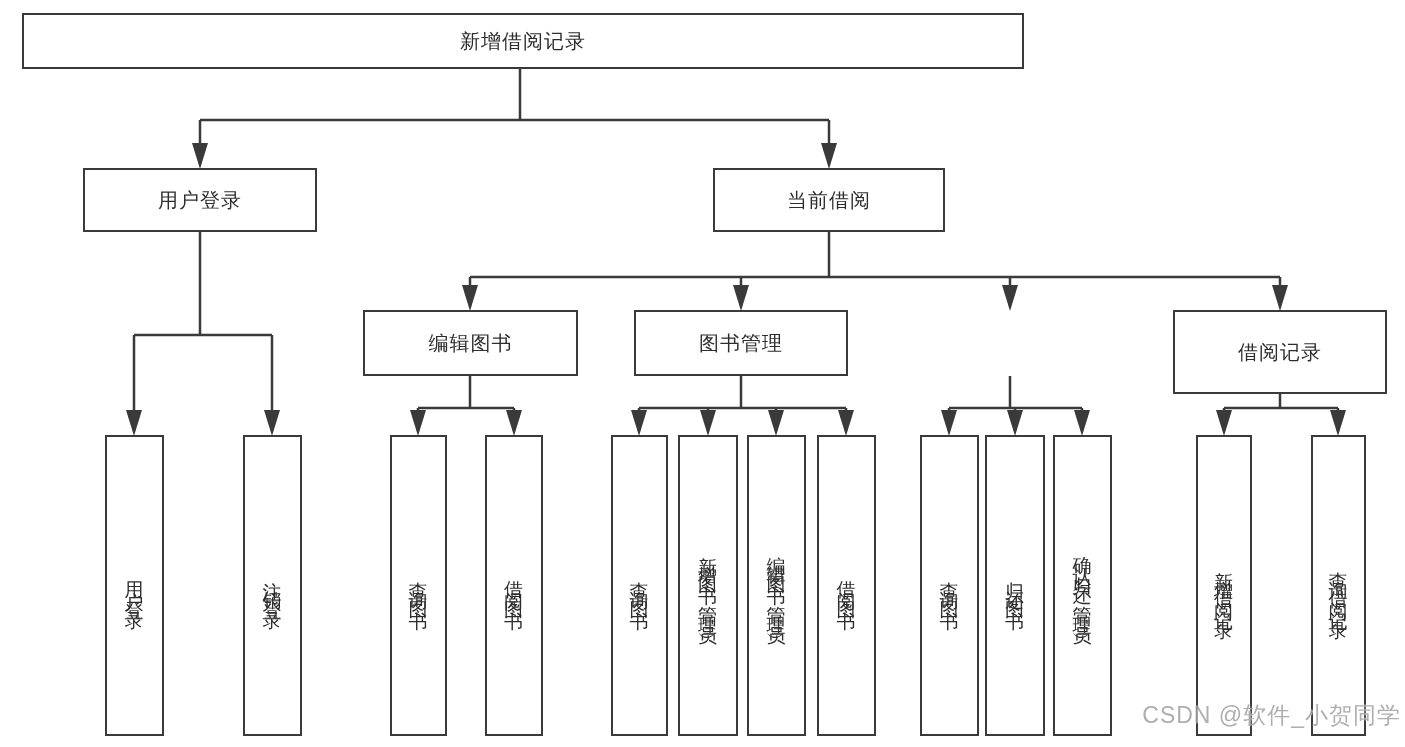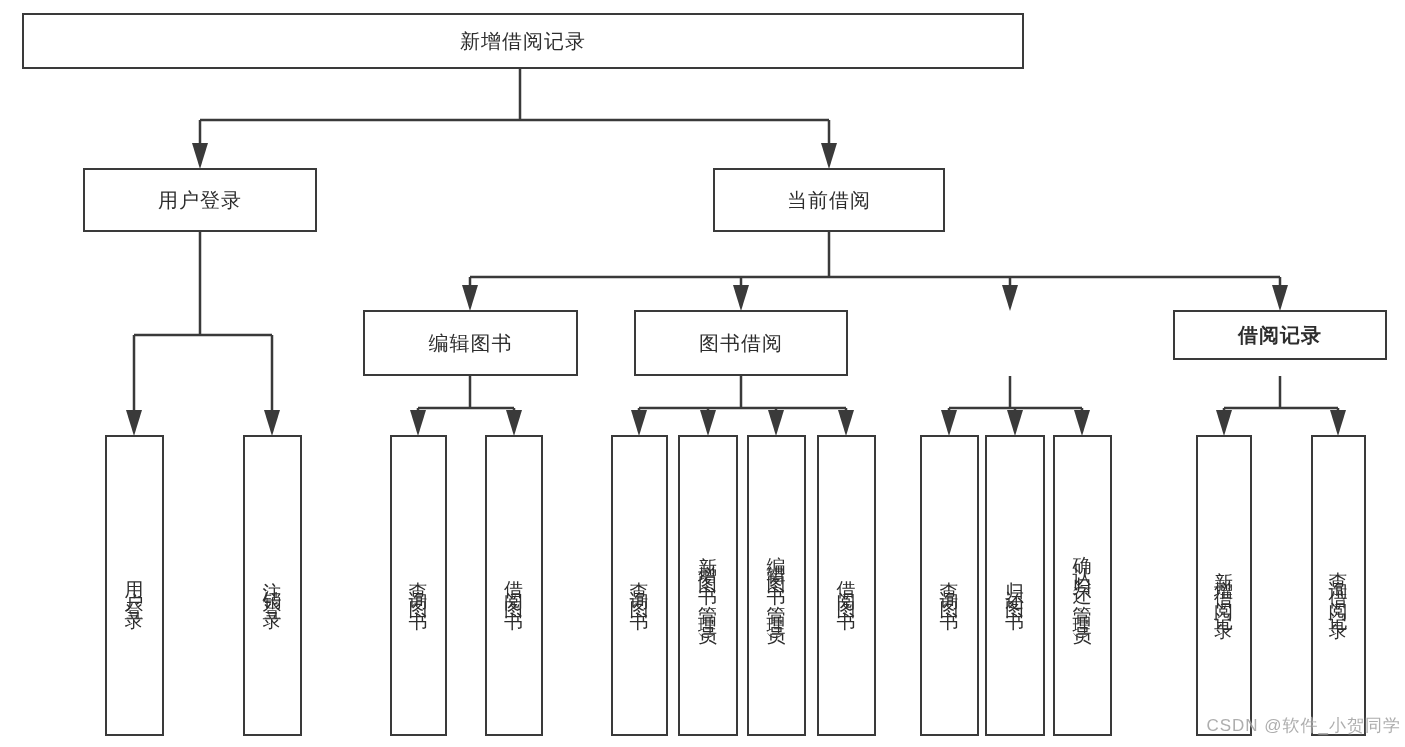--- a/index.html
+++ b/index.html
@@ -36,22 +36,22 @@
   .leaf span {
     writing-mode: vertical-rl;
     text-orientation: mixed;
     letter-spacing: 10px;
     line-height: 1;
     white-space: nowrap;
   }
   #watermark {
     position: absolute;
     right: 4px;
-    bottom: 10px;
-    font-size: 17px;
+    bottom: 16px;
+    font-size: 23px;
     color: #a0a0a0;
     opacity: 0.85;
     text-shadow: 0 0 2px #ffffff, 0 0 1px #ffffff;
     letter-spacing: 1px;
     pointer-events: none;
   }
 </style>
 </head>
 <body>
 
@@ -96,22 +96,22 @@
       <polygon points="1330,410 1346,410 1338,436"></polygon>
     </g>
   </svg>
 
   <div class="node" style="left:22px; top:13px; width:1002px; height:56px;">新增借阅记录</div>
 
   <div class="node" style="left:83px; top:168px; width:234px; height:64px;">用户登录</div>
   <div class="node" style="left:713px; top:168px; width:232px; height:64px;">当前借阅</div>
 
   <div class="node" style="left:363px; top:310px; width:215px; height:66px;">编辑图书</div>
-  <div class="node" style="left:634px; top:310px; width:214px; height:66px;">图书借阅</div>
-  <div class="node" style="left:1173px; top:310px; width:214px; height:50px;font-weight:bold;">借阅记录</div>
+  <div class="node" style="left:634px; top:310px; width:214px; height:66px;">图书管理</div>
+  <div class="node" style="left:1173px; top:310px; width:214px; height:84px;">借阅记录</div>
 
   <div class="node leaf" style="left:105px; top:435px; width:59px; height:301px;">
     <span>用户登录</span>
   </div>
   <div class="node leaf" style="left:243px; top:435px; width:59px; height:301px;">
     <span>注销登录</span>
   </div>
 
   <div class="node leaf" style="left:390px; top:435px; width:57px; height:301px;">
     <span>查询图书</span>

